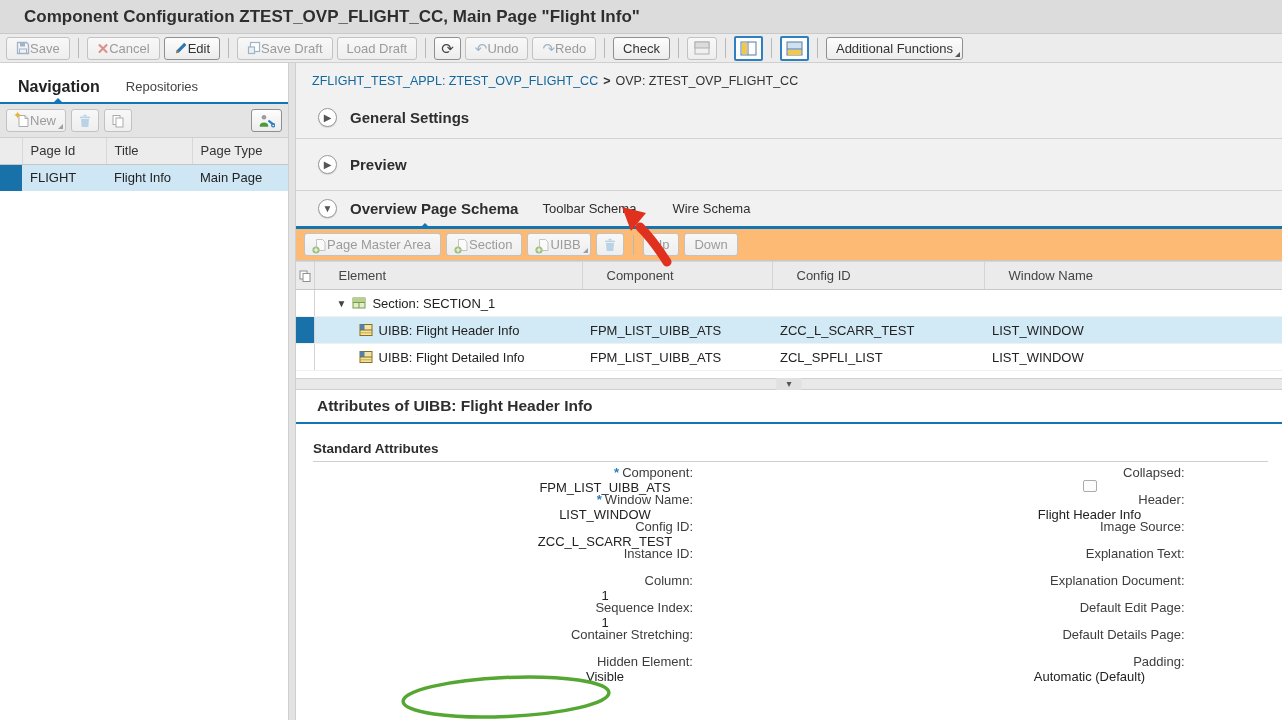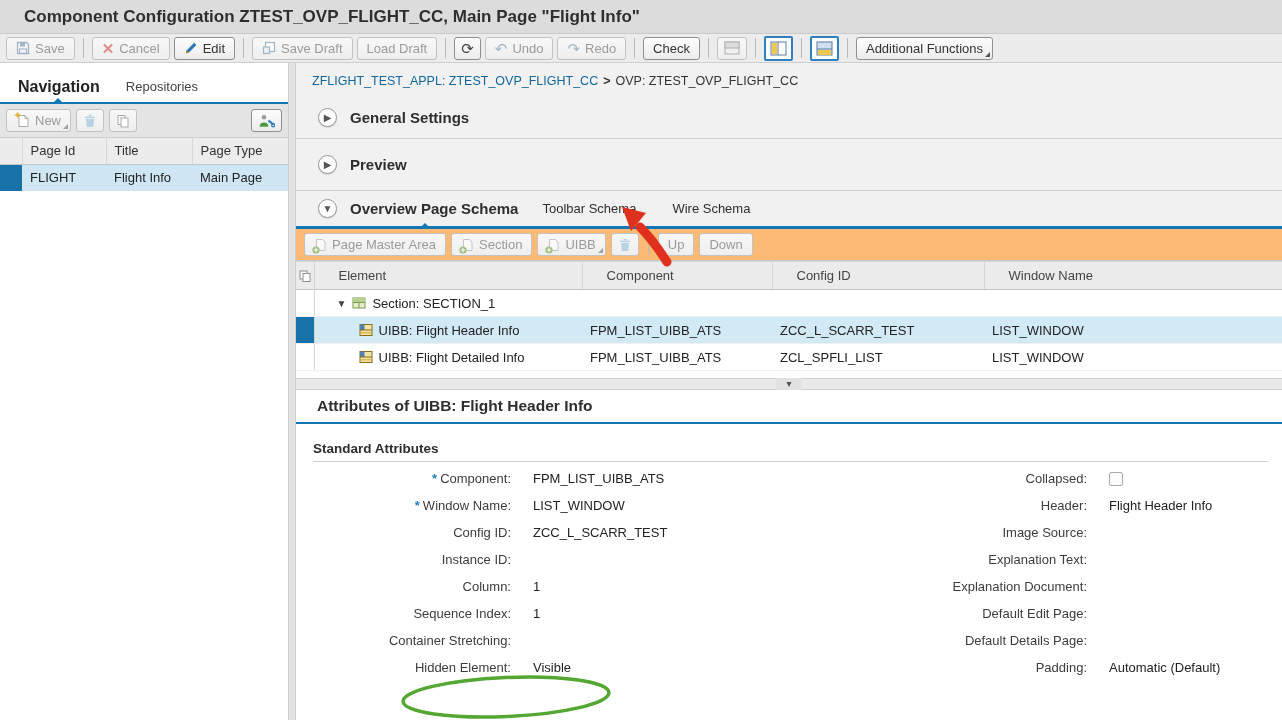--- a/index.html
+++ b/index.html
@@ -8,21 +8,21 @@
   .app { position:relative; width:1282px; height:721px; overflow:hidden; background:#fff; }
 
   
   .titlebar { height:34px; background:#dcdcdc; border-bottom:1px solid #c9c9c9;
               display:flex; align-items:center; padding-left:24px; }
   .titlebar .title { font-size:17px; font-weight:bold; color:#2e2e2e; }
 
   
   .main-toolbar { height:29px; background:#ececec; border-bottom:1px solid #cfcfcf;
                   display:flex; align-items:center; padding-left:6px; gap:4px; }
-  .btn { position:relative; display:inline-flex; align-items:center; gap:5px; height:23px;
+  .btn { position:relative; display:inline-flex; align-items:center; height:23px;
          padding:0 9px; font-size:13px; color:#333; background:linear-gradient(#fdfdfd,#ececec);
          border:1px solid #8f8f8f; border-radius:3px; white-space:nowrap; cursor:pointer; }
   .btn.dis { color:#9b9b9b; border-color:#c2c2c2; background:linear-gradient(#f8f8f8,#eeeeee); cursor:default; }
   .btn.icon-only { padding:0 6px; }
   .menu-corner::after { content:""; position:absolute; right:2px; bottom:2px; width:0; height:0;
          border-style:solid; border-width:0 0 5px 5px; border-color:transparent transparent #555 transparent; }
   .btn.dis.menu-corner::after { border-color:transparent transparent #a0a0a0 transparent; }
   .vsep { width:1px; height:20px; background:#b8b8b8; margin:0 4px; flex:none; }
   .glyph { font-size:15px; line-height:1; }
   .toggle { border:2px solid #2f7fc1; background:#fdfdfd; height:25px; padding:0 4px; border-radius:2px;
@@ -87,21 +87,21 @@
                 margin-top:7px; position:relative; cursor:row-resize; }
   .h-splitter .handle { position:absolute; left:50%; top:-1px; transform:translateX(-50%);
                 font-size:10px; color:#555; line-height:12px; padding:0 10px; background:#e1e1e1; cursor:pointer; }
   .attr-head { position:relative; border-bottom:2px solid #1076b6; padding:7px 0 7px 21px; }
   .attr-head .t { font-size:15.5px; font-weight:bold; color:#2e2e2e; }
   .std-attr { margin:17px 0 0 17px; font-size:13.5px; font-weight:bold; color:#2e2e2e;
               padding-bottom:5px; border-bottom:1px solid #cfcfcf; margin-right:14px; }
   .form { display:flex; margin-top:3px; }
   .fcol { display:flex; flex-direction:column; }
   .fcol.left { width:562px; } .fcol.right { flex:1; }
-  .frow { display:flex; align-items:center; height:27px; font-size:13px; }
+  .frow { display:flex; align-items:center; height:27px; font-size:13px;flex-direction:column; }
   .flabel { width:198px; text-align:right; color:#3d3d3d; flex:none; }
   .fcol.right .flabel { width:212px; }
   .fvalue { margin-left:22px; color:#222; }
   .req { color:#2a7fbe; font-weight:bold; margin-right:3px; }
   .checkbox { width:14px; height:14px; border:1px solid #ababab; background:#fcfcfc; border-radius:2px;
               display:inline-block; margin-left:22px; }
 
   .overlay { position:absolute; inset:0; pointer-events:none; z-index:40; }
 
   svg.i { display:block; }

